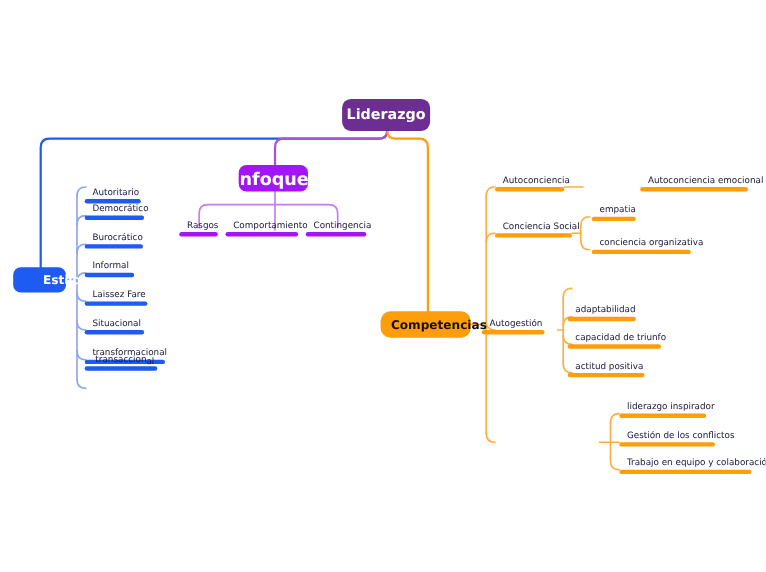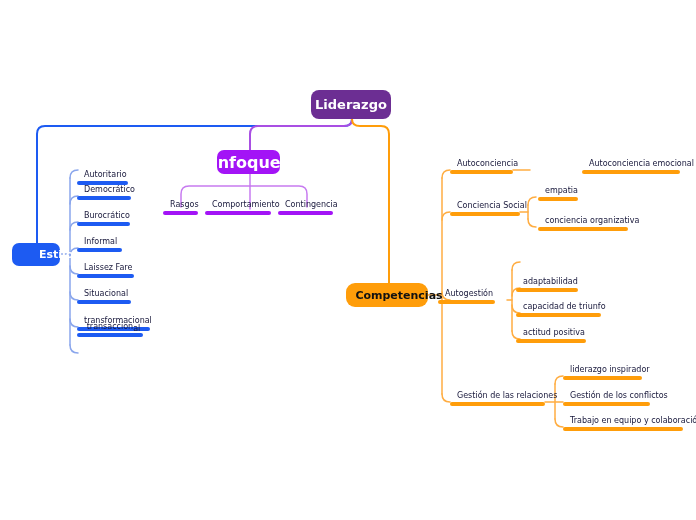--- a/index.html
+++ b/index.html
@@ -146,24 +146,20 @@
     <div class="leaf-bar" style="background-color: rgb(255, 157, 10);"></div>
   </div>
   <div class="leaf" style="left:450px;top:199px;width:70px;">
     <span class="leaf-text">Conciencia Social</span>
     <div class="leaf-bar" style="background-color: rgb(255, 157, 10);"></div>
   </div>
   <div class="leaf" style="left:438px;top:287px;width:57px;">
     <span class="leaf-text">Autogestión</span>
     <div class="leaf-bar" style="background-color: rgb(255, 157, 10);"></div>
   </div>
-  <div class="leaf" style="left:450px;top:389px;width:95px;">
-    <span class="leaf-text">Gestión de las relaciones</span>
-    <div class="leaf-bar" style="background-color: rgb(255, 157, 10);"></div>
-  </div>
 
   <div class="leaf" style="left:546px;top:157px;width:98px;margin-left:36px;">
     <span class="leaf-text">Autoconciencia emocional</span>
     <div class="leaf-bar" style="background-color: rgb(255, 157, 10);"></div>
   </div>
   <div class="leaf" style="left:538px;top:184px;width:40px;text-align:center;">
     <span class="leaf-text">empatia</span>
     <div class="leaf-bar" style="background-color: rgb(255, 157, 10);"></div>
   </div>
   <div class="leaf" style="left:538px;top:214px;width:90px;">

